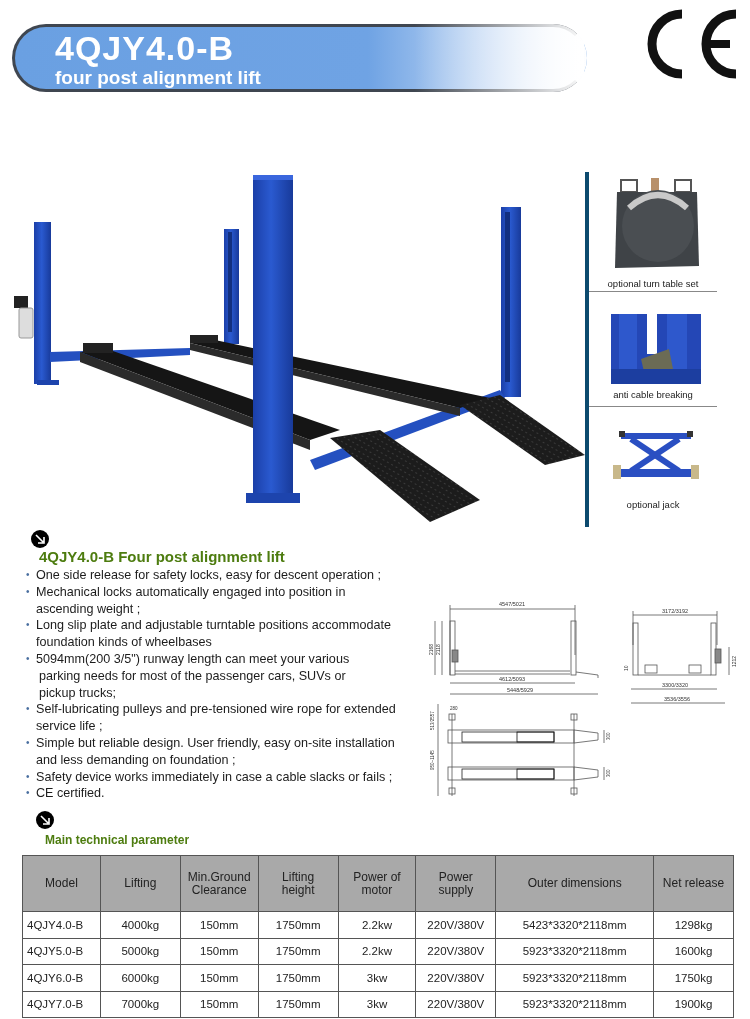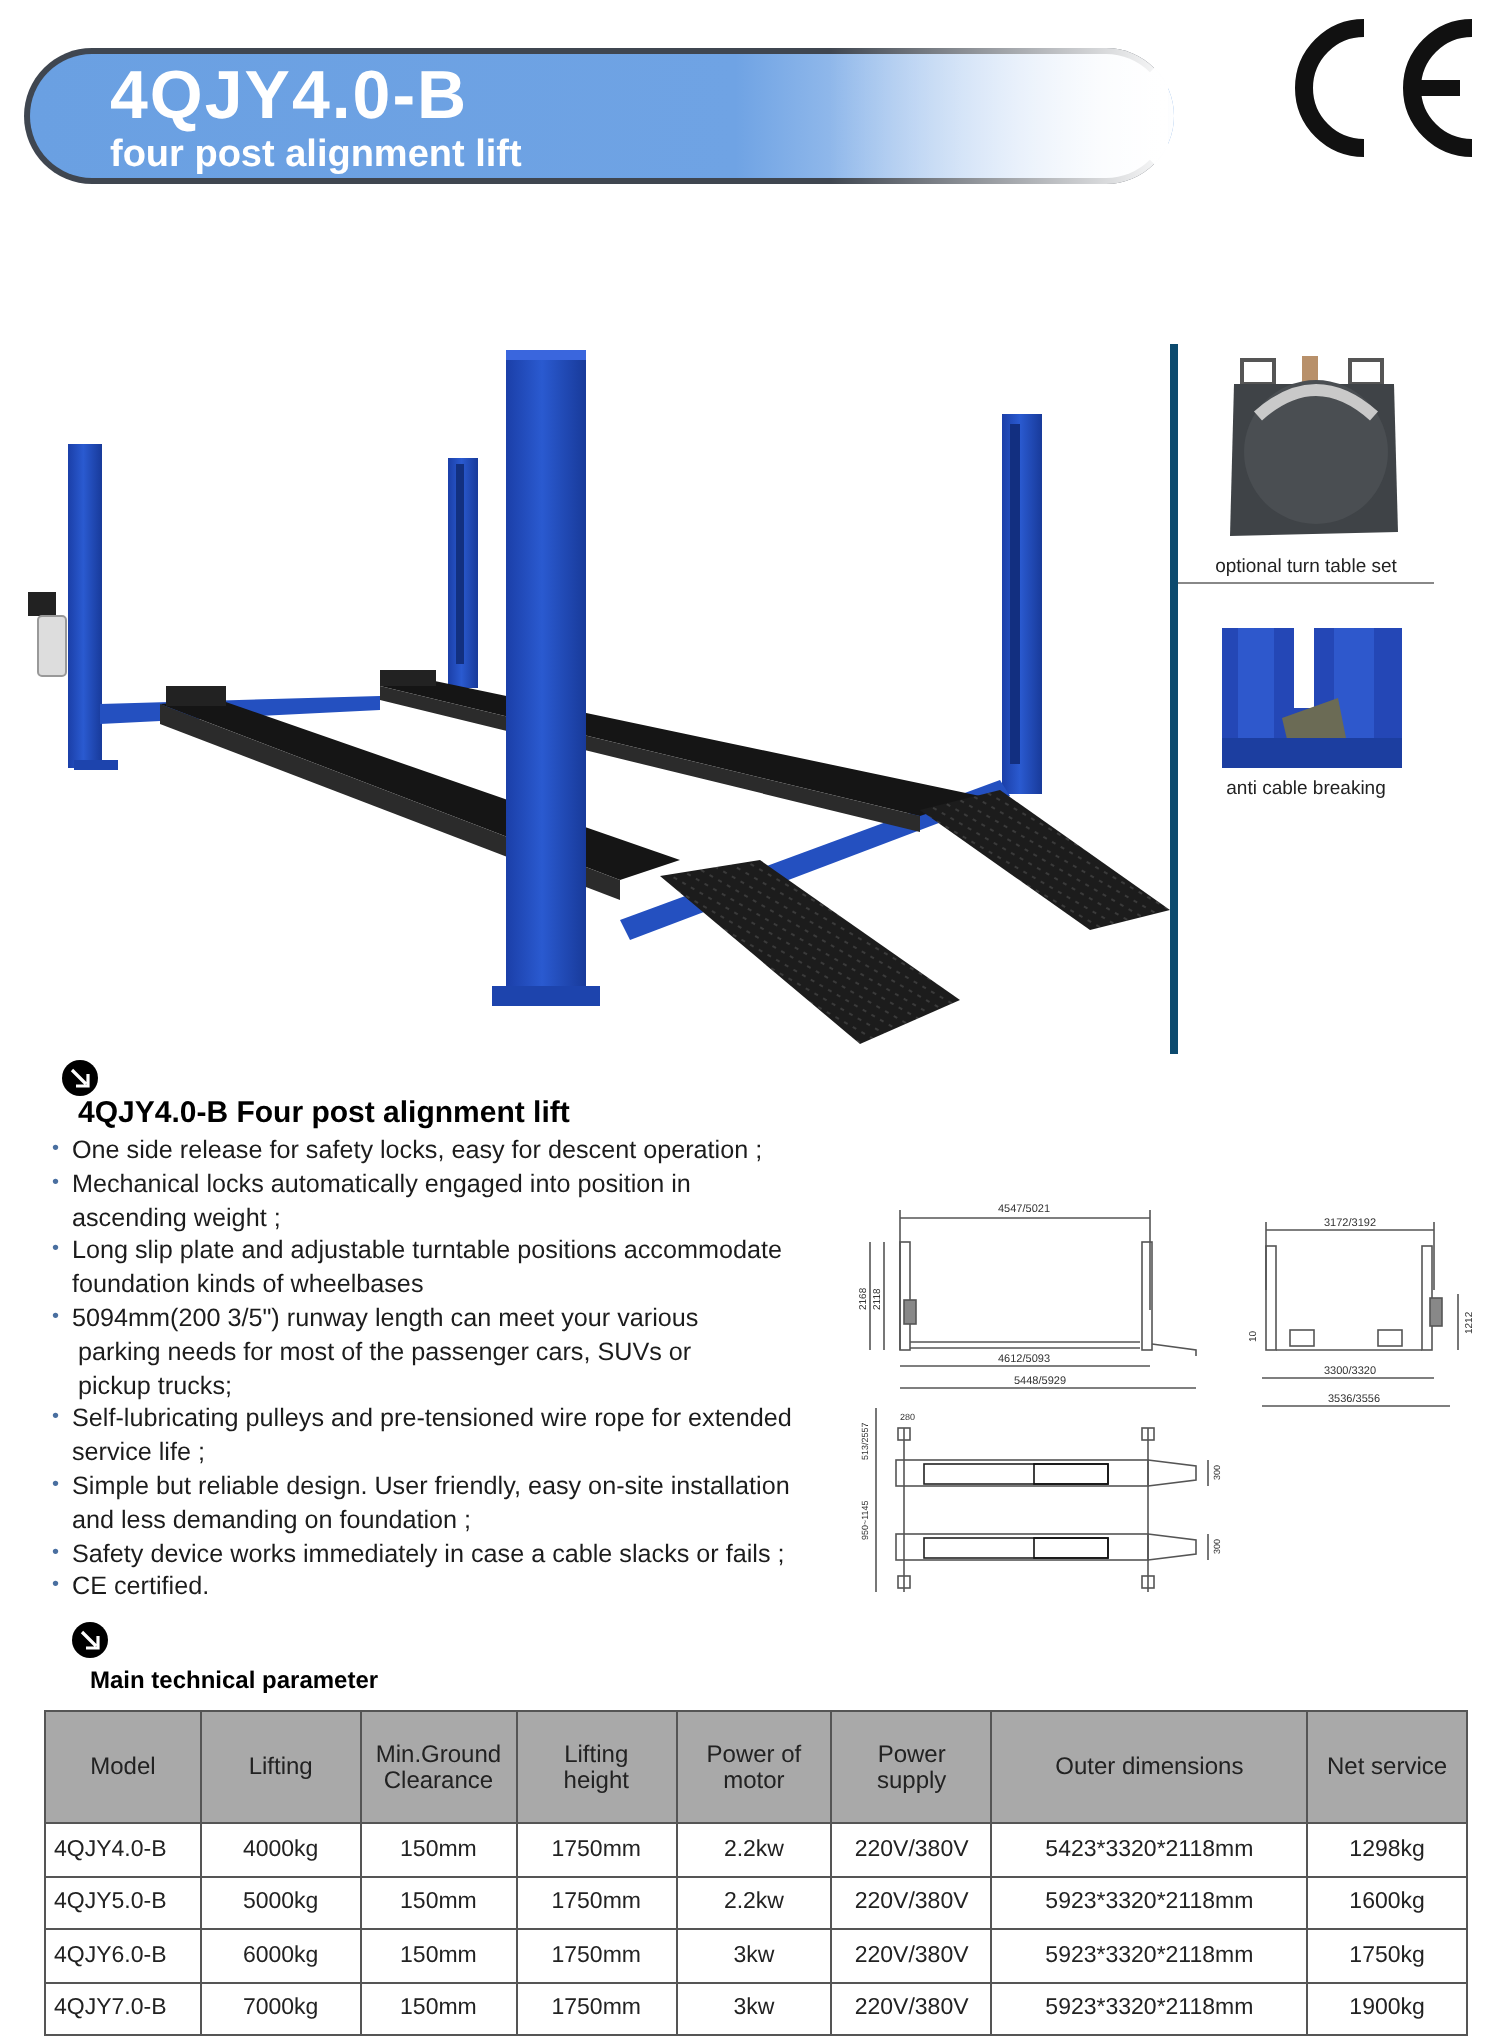--- a/index.html
+++ b/index.html
@@ -39,21 +39,21 @@
   .side-panel { position: absolute; left: 585px; top: 172px; width: 130px; height: 355px; border-left: 4px solid #0c4a6e; }
   .side-item { position: relative; width: 128px; border-bottom: 1px solid #888; }
   .side-item:last-child { border-bottom: none; }
   .side-item .pic { position: absolute; left: 22px; width: 90px; }
   .side-item .cap { position: absolute; left: 0; width: 128px; text-align: center; font-size: 9.5px; color: #222; }
 
   
   .section-icon { position: absolute; width: 18px; height: 18px; border-radius: 50%; background: #000; }
   .section-icon svg { display: block; }
 
-  .section-title { position: absolute; font-weight: bold; color: #000000; }
+  .section-title { position: absolute; font-weight: bold; color: #4d7c0f; }
 
   
   .features { position: absolute; left: 26px; top: 567px; width: 400px; list-style: none; }
   .features li { position: relative; padding-left: 10px; font-size: 12.6px; line-height: 16.8px; color: #1c1c1c; }
   .features li::before { content: "•"; position: absolute; left: 0; top: 0; color: #4a6fa0; font-size: 10px; }
   .features li .line { display: block; white-space: nowrap; }
   .features li .line.indent { padding-left: 3px; }
 
   
   .drawing { position: absolute; }
@@ -140,20 +140,33 @@
   <div class="side-item" style="height:115px;">
     <svg class="pic" style="top:22px;height:70px;" viewBox="0 0 90 70">
       <rect x="0" y="0" width="90" height="70" fill="#2447b6"></rect>
       <rect x="36" y="0" width="10" height="40" fill="#fff"></rect>
       <rect x="8" y="0" width="18" height="70" fill="#2e58cc"></rect>
       <rect x="56" y="0" width="20" height="70" fill="#2e58cc"></rect>
       <polygon points="30,45 58,35 62,55 34,62" fill="#6b6b55"></polygon>
       <rect x="0" y="55" width="90" height="15" fill="#1c3ea0"></rect>
     </svg>
     <div class="cap" style="top:97px;">anti cable breaking</div>
+  </div>
+  <div class="side-item" style="height:118px;">
+    <svg class="pic" style="top:22px;height:60px;" viewBox="0 0 90 60">
+      <rect x="10" y="4" width="70" height="6" fill="#2a4fc2"></rect>
+      <rect x="8" y="2" width="6" height="6" fill="#333"></rect>
+      <rect x="76" y="2" width="6" height="6" fill="#333"></rect>
+      <line x1="20" y1="10" x2="68" y2="42" stroke="#2a4fc2" stroke-width="6"></line>
+      <line x1="68" y1="10" x2="20" y2="42" stroke="#2a4fc2" stroke-width="6"></line>
+      <rect x="6" y="40" width="78" height="8" fill="#2a4fc2"></rect>
+      <rect x="2" y="36" width="8" height="14" fill="#c8b88a"></rect>
+      <rect x="80" y="36" width="8" height="14" fill="#c8b88a"></rect>
+    </svg>
+    <div class="cap" style="top:92px;">optional jack</div>
   </div>
 </div>
 
 <div class="section-icon" style="left:31px;top:530px;">
   <svg width="18" height="18" viewBox="0 0 18 18">
       <path d="M5 5 L12 12 M7 13 L13 13 L13 7" stroke="#fff" stroke-width="1.6" fill="none"></path>
     </svg>
 </div>
 <div class="section-title" style="left:39px;top:548px;font-size:15px;">4QJY4.0-B Four post alignment lift</div>
 
@@ -286,21 +299,21 @@
       <th><span>Lifting</span></th>
       <th style="white-space:pre-line;"><span>Min.Ground
 Clearance</span></th>
       <th style="white-space:pre-line;"><span>Lifting
 height</span></th>
       <th style="white-space:pre-line;"><span>Power of
 motor</span></th>
       <th style="white-space:pre-line;"><span>Power
 supply</span></th>
       <th><span>Outer dimensions</span></th>
-      <th><span>Net service</span></th>
+      <th><span>Net release</span></th>
     </tr>
   </thead>
   <tbody>
     <tr>
       <td class="model">4QJY4.0-B</td>
       <td>4000kg</td>
       <td>150mm</td>
       <td>1750mm</td>
       <td>2.2kw</td>
       <td>220V/380V</td>

